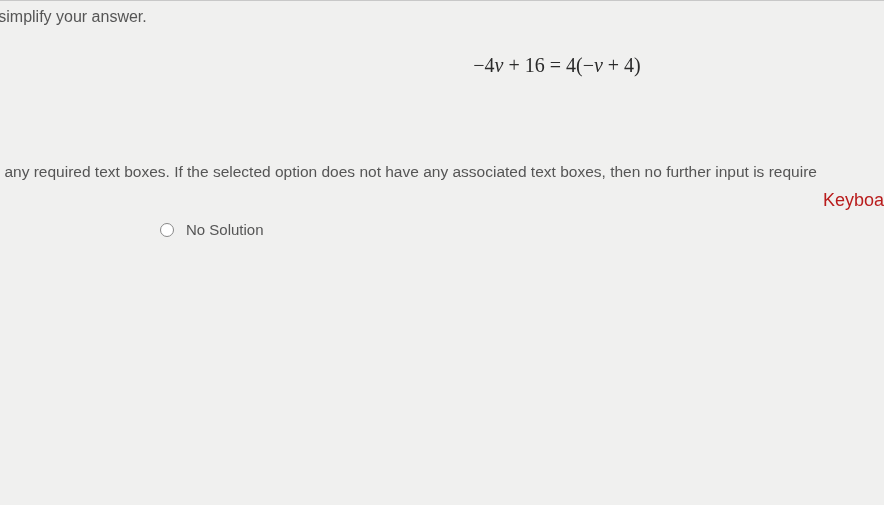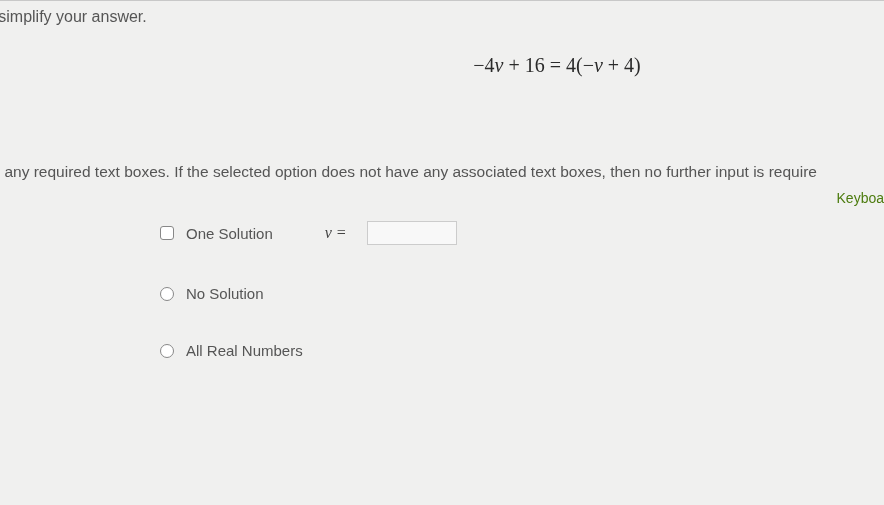--- a/index.html
+++ b/index.html
@@ -30,22 +30,22 @@
       font-style: italic;
       color: #2a2a2a;
     }
     .equation-region .num {
       font-style: normal;
     }
     .keyboard-label {
       position: absolute;
       right: 0;
       top: 190px;
-      font-size: 14px;
-      color: #4d7c0f;
+      font-size: 18px;
+      color: #b91c1c;
     }
     .instruction-mid {
       font-size: 15.5px;
       color: #555;
       margin-top: 36px;
       margin-left: -18px;
       white-space: nowrap;
     }
     .options-region {
       margin-top: 40px;
@@ -108,30 +108,20 @@
 <div class="equation-region">
   <span class="num">−4</span><span>v</span><span class="num"> + 16</span><span class="num"> = </span><span class="num">4(−</span><span>v</span><span class="num"> + 4)</span>
 </div>
 
 <div class="keyboard-label">Keyboa</div>
 
 <div class="instruction-mid"> for any required text boxes. If the selected option does not have any associated text boxes, then no further input is require</div>
 
 <div class="options-region">
 
-  <div class="option-row">
-    <div class="radio square"></div>
-    <span class="option-label">One Solution</span>
-    <span class="eq-label">v =</span>
-    <input type="text" class="eq-input" value="" style="">
-  </div>
 
   <div class="option-row">
     <div class="radio"></div>
     <span class="option-label">No Solution</span>
   </div>
 
-  <div class="option-row">
-    <div class="radio"></div>
-    <span class="option-label">All Real Numbers</span>
-  </div>
 
 </div>
 
 </body></html>

